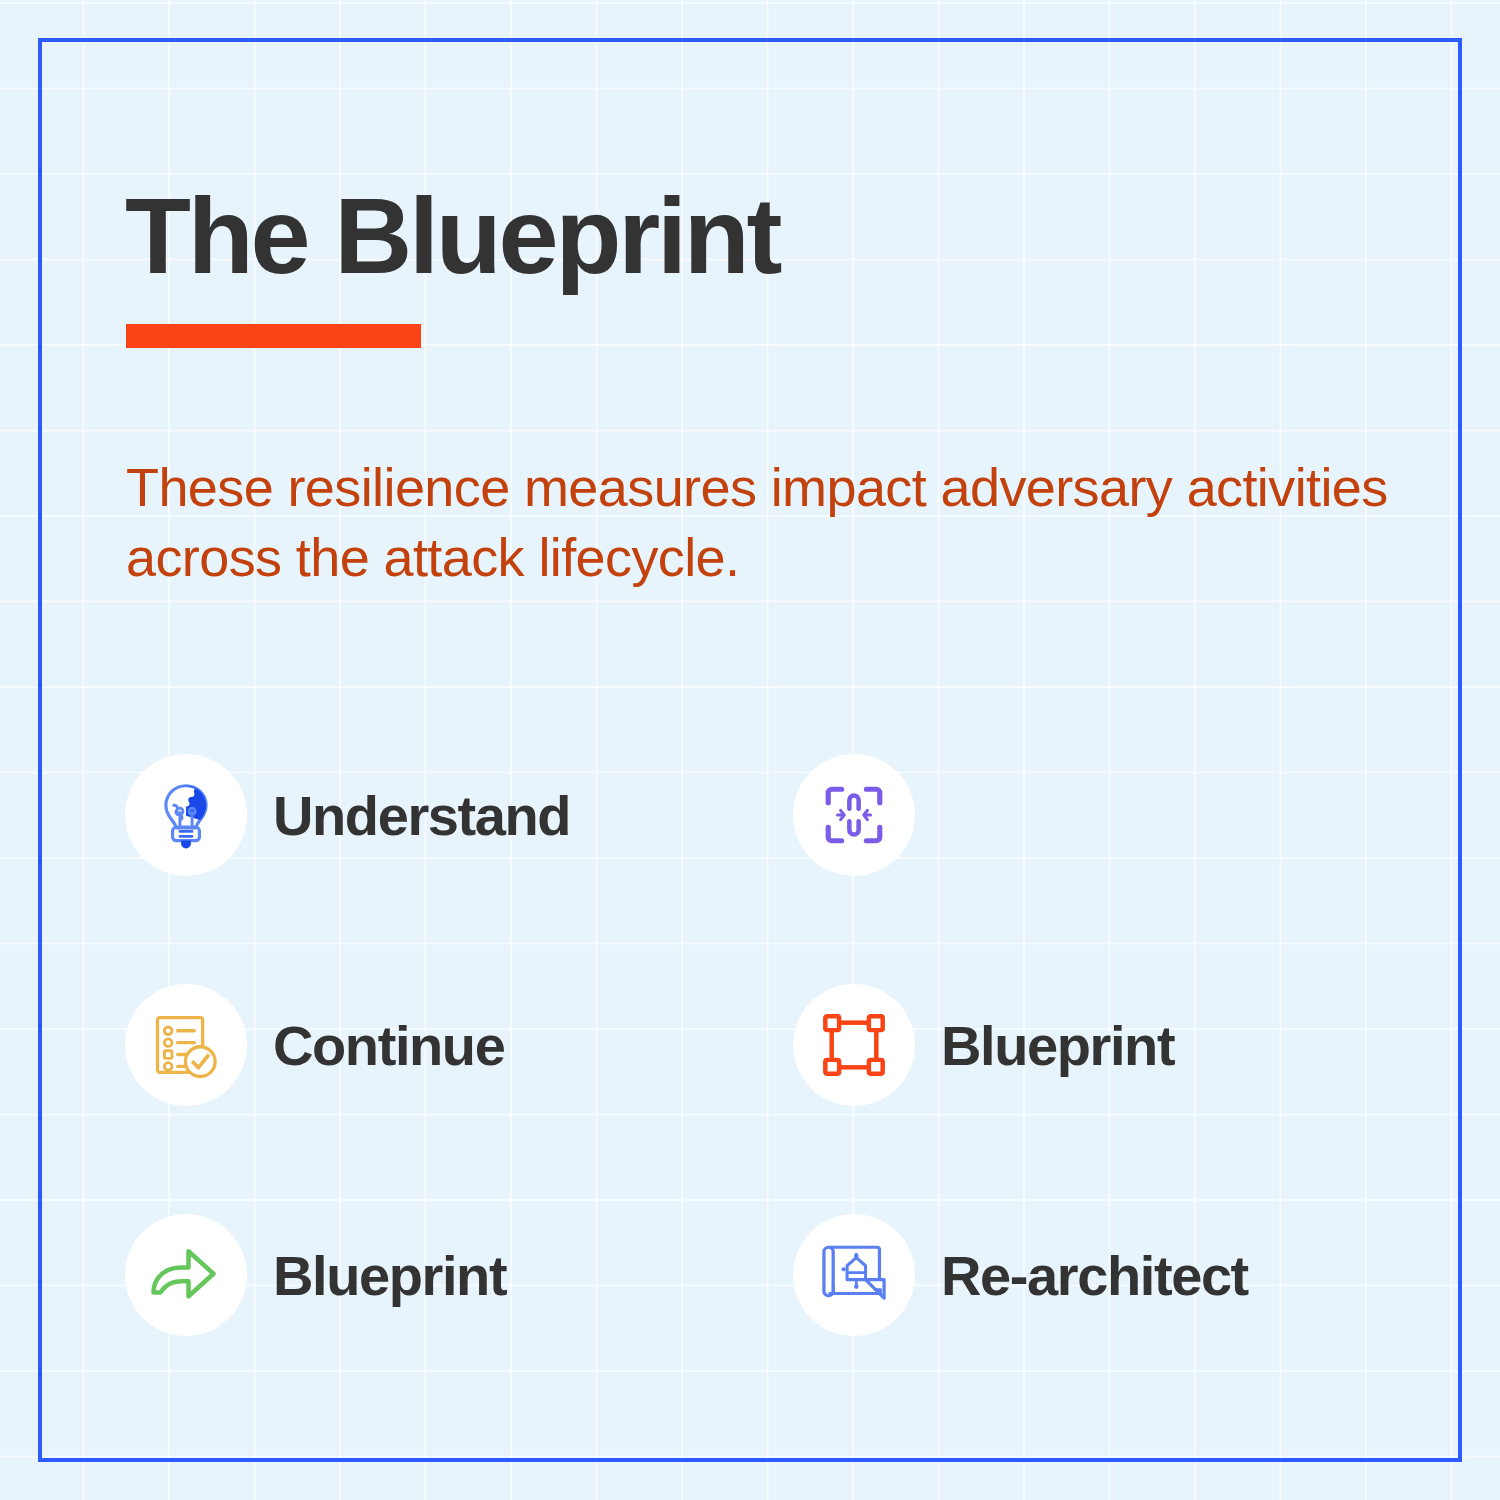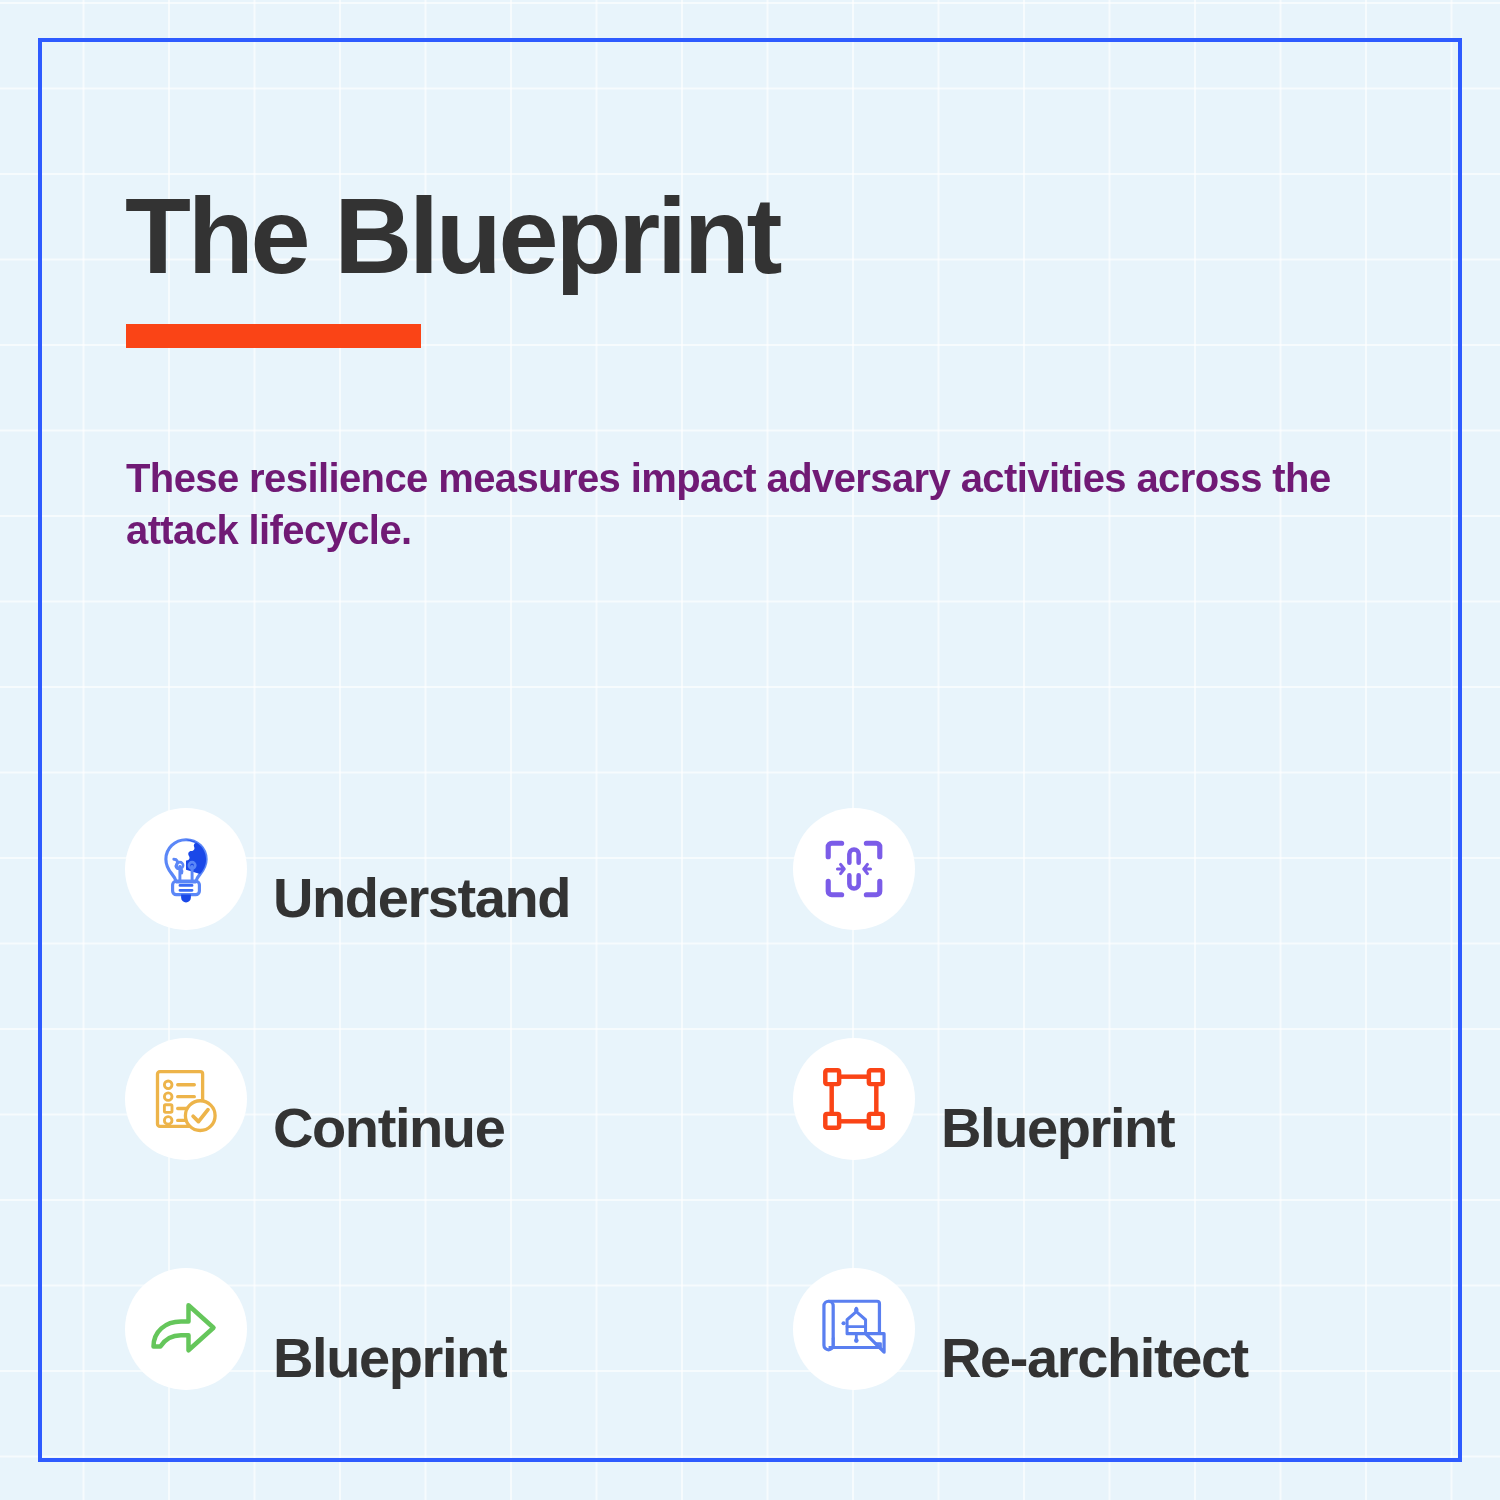--- a/index.html
+++ b/index.html
@@ -47,37 +47,37 @@
   #title-accent-bar {
     position:absolute;
     left:1px; top:324px;
     width:295px; height:24px;
     background:#FA4416;
   }
   #subtitle {
     position:absolute;
     left:1px; top:452px;
     width:1270px;
-    font-size:40px;
-    font-weight:bold;
+    font-size:54px;
+    font-weight:normal;
     letter-spacing:-0.6px;
     line-height:1.30;
-    color:#701a75;
+    color:#c2410c;
   }
   #measure-grid {
     position:absolute;
     left:0px; top:700px;
     width:1300px;
     display:grid;
     grid-template-columns:668px 632px;
     grid-template-rows:230px 230px 230px;
   }
   .measure-item {
     display:flex;
-    align-items:flex-end;
+    align-items:center;
     gap:26px;
   }
   .icon-circle {
     width:122px; height:122px;
     border-radius:50%;
     background:#FFFFFF;
     flex:0 0 122px;
     display:flex;
     align-items:center;
     justify-content:center;

